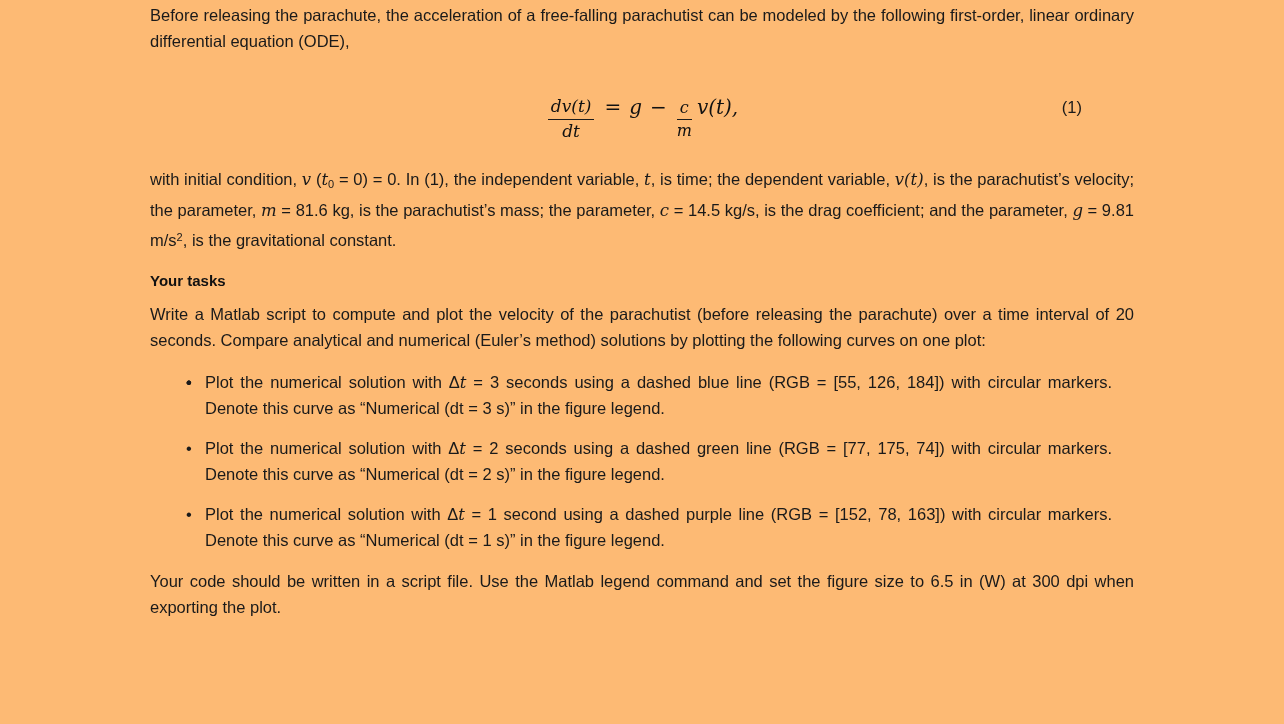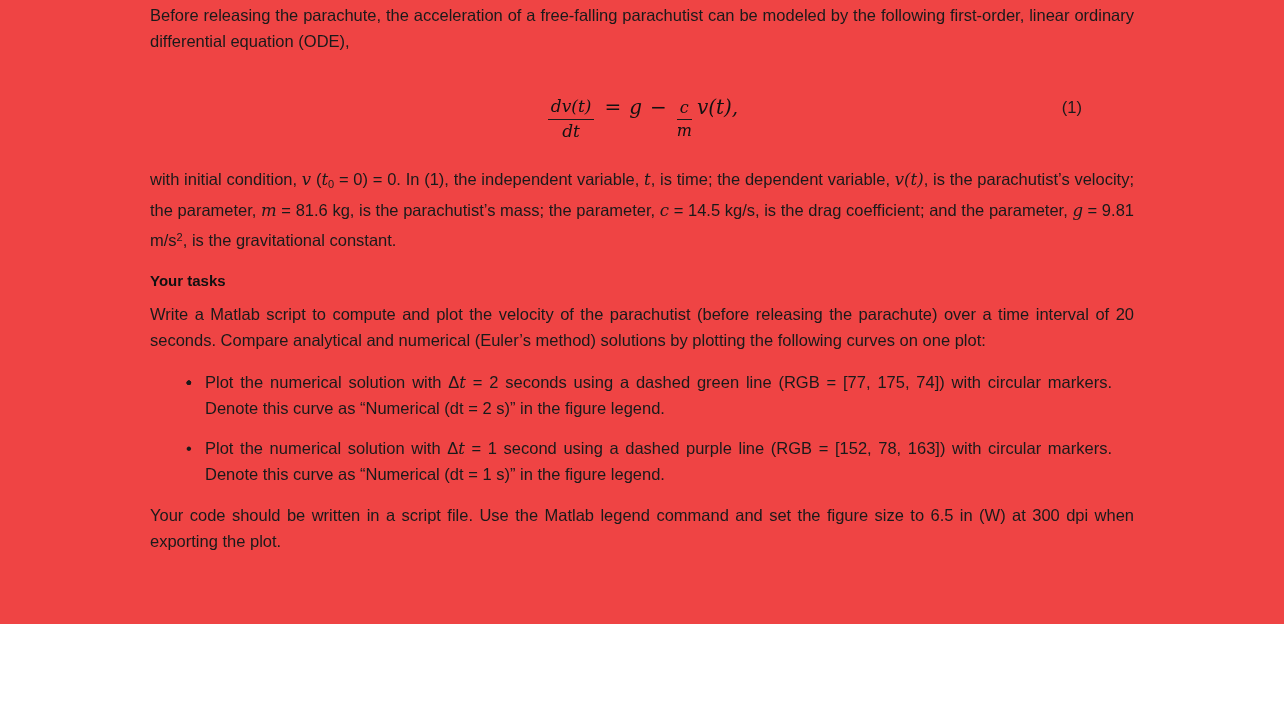--- a/index.html
+++ b/index.html
@@ -6,24 +6,24 @@
   html, body { width: 1284px; height: 724px; }
   body {
     background: #ffffff;
     font-family: "Liberation Sans", sans-serif;
     font-size: 16.5px;
     color: #1a1a1a;
     overflow: hidden;
   }
   .page {
     width: 1284px;
-    height: 624px;
+    height: 724px;
     overflow: hidden;
     position: relative;
-    background: #ef4444;
+    background: #fdba74;
   }
   .content { padding: 2px 150px 0 150px; }
 
   p.body-text {
     line-height: 26px;
     text-align: justify;
   }
 
   
   .eq-row {
@@ -135,20 +135,21 @@
 
     <ul class="tasks">
       <li>
         <span class="marker">•</span>
       </li>
       <li>
         <span class="marker">•</span>
       </li>
       <li>
         <span class="marker">•</span>
+        <span><span>Plot the numerical solution with Δ</span><span class="seg-m">t</span><span> = 3 seconds using a dashed blue line (RGB = [55, 126, 184]) with circular markers. Denote this curve as “Numerical (dt = 3 s)” in the figure legend.</span></span>
       </li>
       <li>
         <span class="marker">•</span>
         <span><span>Plot the numerical solution with Δ</span><span class="seg-m">t</span><span> = 2 seconds using a dashed green line (RGB = [77, 175, 74]) with circular markers. Denote this curve as “Numerical (dt = 2 s)” in the figure legend.</span></span>
       </li>
       <li>
         <span class="marker">•</span>
         <span><span>Plot the numerical solution with Δ</span><span class="seg-m">t</span><span> = 1 second using a dashed purple line (RGB = [152, 78, 163]) with circular markers. Denote this curve as “Numerical (dt = 1 s)” in the figure legend.</span></span>
       </li>
     </ul>

